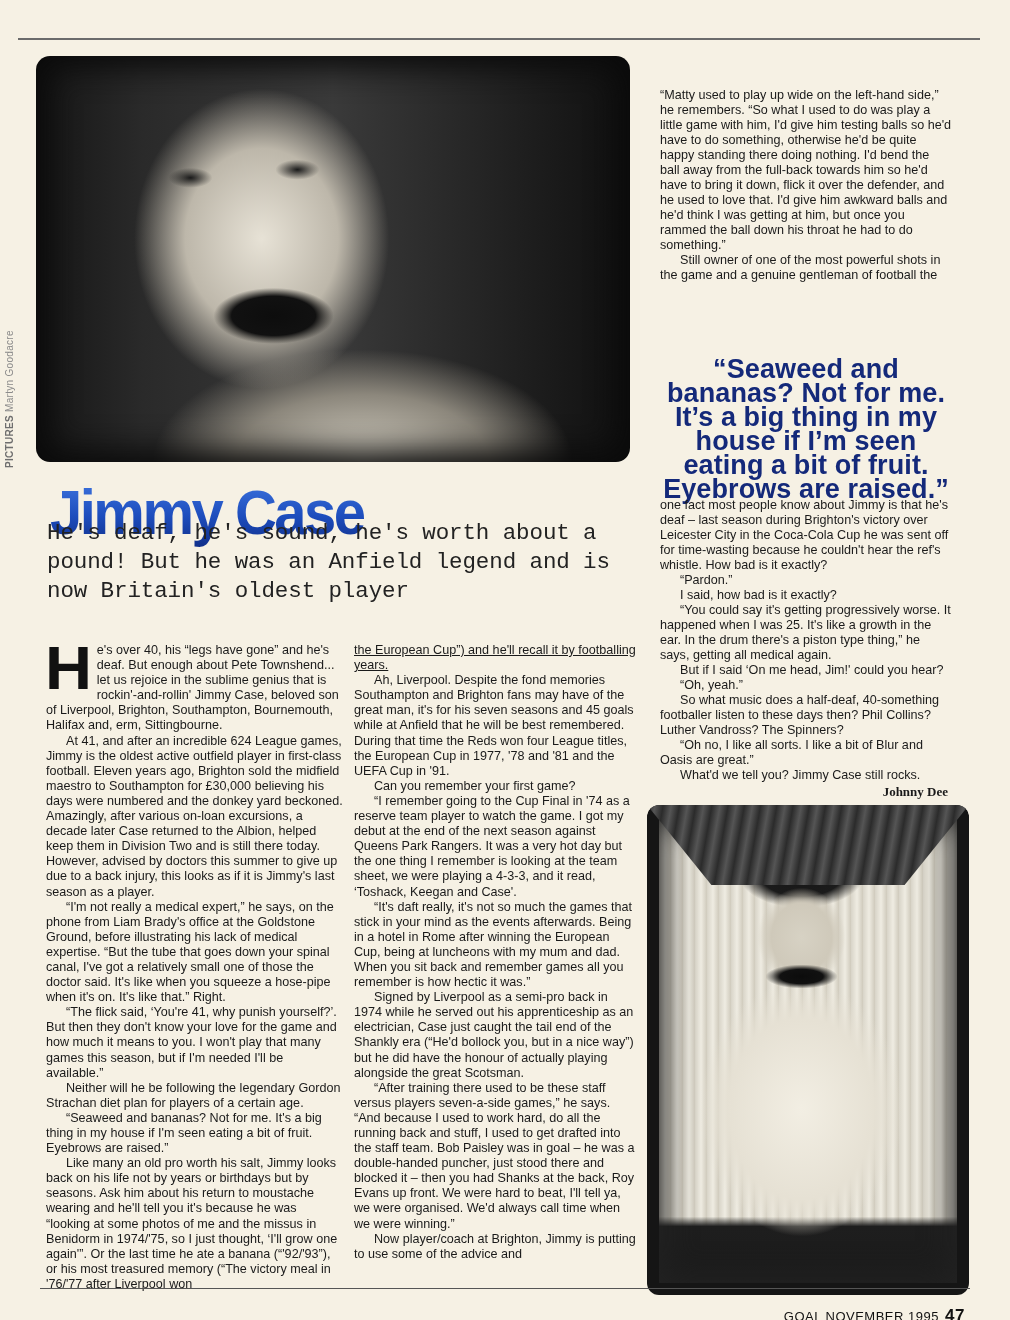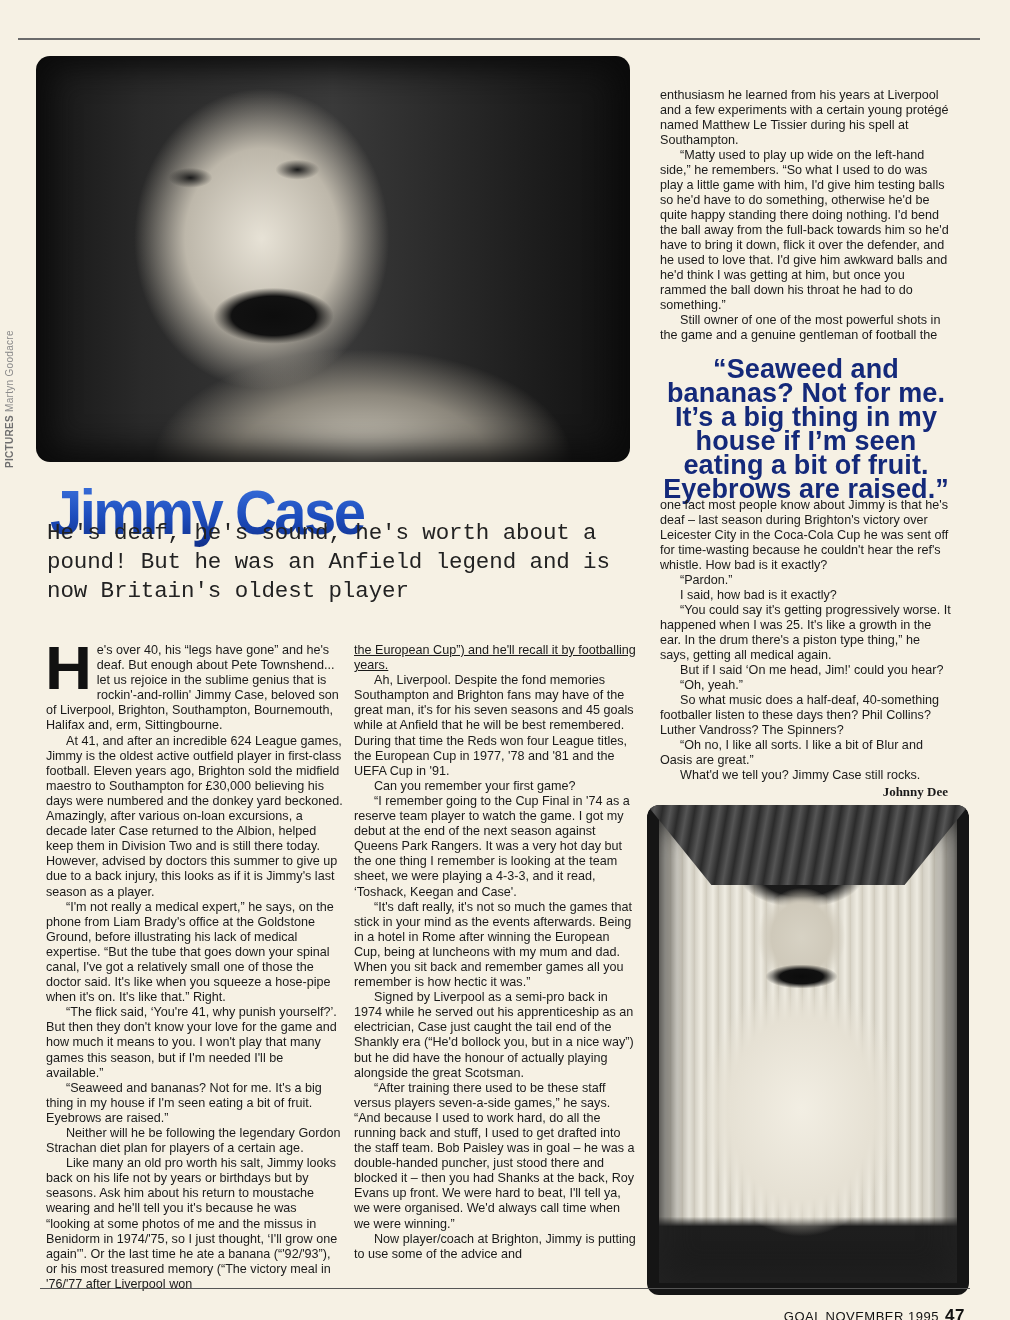--- a/index.html
+++ b/index.html
@@ -113,21 +113,20 @@
 <div class="page">
   <div class="top-rule"></div>
 
   <div class="photo-main"></div>
   <div class="photo-credit">
     <b>PICTURES</b>
     <span>Martyn Goodacre</span>
   </div>
 
   <div class="col-right-top">
-    <p>enthusiasm he learned from his years at Liverpool and a few experiments with a certain young protégé named Matthew Le Tissier during his spell at Southampton.</p>
     <p>“Matty used to play up wide on the left-hand side,” he remembers. “So what I used to do was play a little game with him, I'd give him testing balls so he'd have to do something, otherwise he'd be quite happy standing there doing nothing. I'd bend the ball away from the full-back towards him so he'd have to bring it down, flick it over the defender, and he used to love that. I'd give him awkward balls and he'd think I was getting at him, but once you rammed the ball down his throat he had to do something.”</p>
     <p>Still owner of one of the most powerful shots in the game and a genuine gentleman of football the</p>
   </div>
 
   <div class="pull-quote">“Seaweed and bananas? Not for me. It’s a big thing in my house if I’m seen eating a bit of fruit. Eyebrows are raised.”</div>
 
   <div class="col-right-bottom">
     <p>one fact most people know about Jimmy is that he's deaf – last season during Brighton's victory over Leicester City in the Coca-Cola Cup he was sent off for time-wasting because he couldn't hear the ref's whistle. How bad is it exactly?</p>
     <p>“Pardon.”</p>
     <p>I said, how bad is it exactly?</p>
@@ -141,22 +140,22 @@
   </div>
 
   <div class="headline">Jimmy Case</div>
   <div class="standfirst">He's deaf, he's sound, he's worth about a pound! But he was an Anfield legend and is now Britain's oldest player</div>
 
   <div class="col col-1">
     <p><span class="dropcap">H</span><span>e's over 40, his “legs have gone” and he's deaf. But enough about Pete Townshend... let us rejoice in the sublime genius that is rockin'-and-rollin' Jimmy Case, beloved son of Liverpool, Brighton, Southampton, Bournemouth, Halifax and, erm, Sittingbourne.</span></p>
     <p>At 41, and after an incredible 624 League games, Jimmy is the oldest active outfield player in first-class football. Eleven years ago, Brighton sold the midfield maestro to Southampton for £30,000 believing his days were numbered and the donkey yard beckoned. Amazingly, after various on-loan excursions, a decade later Case returned to the Albion, helped keep them in Division Two and is still there today. However, advised by doctors this summer to give up due to a back injury, this looks as if it is Jimmy's last season as a player.</p>
     <p>“I'm not really a medical expert,” he says, on the phone from Liam Brady's office at the Goldstone Ground, before illustrating his lack of medical expertise. “But the tube that goes down your spinal canal, I've got a relatively small one of those the doctor said. It's like when you squeeze a hose-pipe when it's on. It's like that.” Right.</p>
     <p>“The flick said, ‘You're 41, why punish yourself?’. But then they don't know your love for the game and how much it means to you. I won't play that many games this season, but if I'm needed I'll be available.”</p>
+    <p>Neither will he be following the legendary Gordon Strachan diet plan for players of a certain age.</p>
     <p>“Seaweed and bananas? Not for me. It's a big thing in my house if I'm seen eating a bit of fruit. Eyebrows are raised.”</p>
-    <p>Neither will he be following the legendary Gordon Strachan diet plan for players of a certain age.</p>
     <p>Like many an old pro worth his salt, Jimmy looks back on his life not by years or birthdays but by seasons. Ask him about his return to moustache wearing and he'll tell you it's because he was “looking at some photos of me and the missus in Benidorm in 1974/'75, so I just thought, ‘I'll grow one again'”. Or the last time he ate a banana (“'92/'93”), or his most treasured memory (“The victory meal in '76/'77 after Liverpool won</p>
   </div>
 
   <div class="col col-2">
     <p>the European Cup”) and he'll recall it by footballing years.</p>
     <p>Ah, Liverpool. Despite the fond memories Southampton and Brighton fans may have of the great man, it's for his seven seasons and 45 goals while at Anfield that he will be best remembered. During that time the Reds won four League titles, the European Cup in 1977, '78 and '81 and the UEFA Cup in '91.</p>
     <p>Can you remember your first game?</p>
     <p>“I remember going to the Cup Final in '74 as a reserve team player to watch the game. I got my debut at the end of the next season against Queens Park Rangers. It was a very hot day but the one thing I remember is looking at the team sheet, we were playing a 4-3-3, and it read, ‘Toshack, Keegan and Case'.</p>
     <p>“It's daft really, it's not so much the games that stick in your mind as the events afterwards. Being in a hotel in Rome after winning the European Cup, being at luncheons with my mum and dad. When you sit back and remember games all you remember is how hectic it was.”</p>
     <p>Signed by Liverpool as a semi-pro back in 1974 while he served out his apprenticeship as an electrician, Case just caught the tail end of the Shankly era (“He'd bollock you, but in a nice way”) but he did have the honour of actually playing alongside the great Scotsman.</p>

